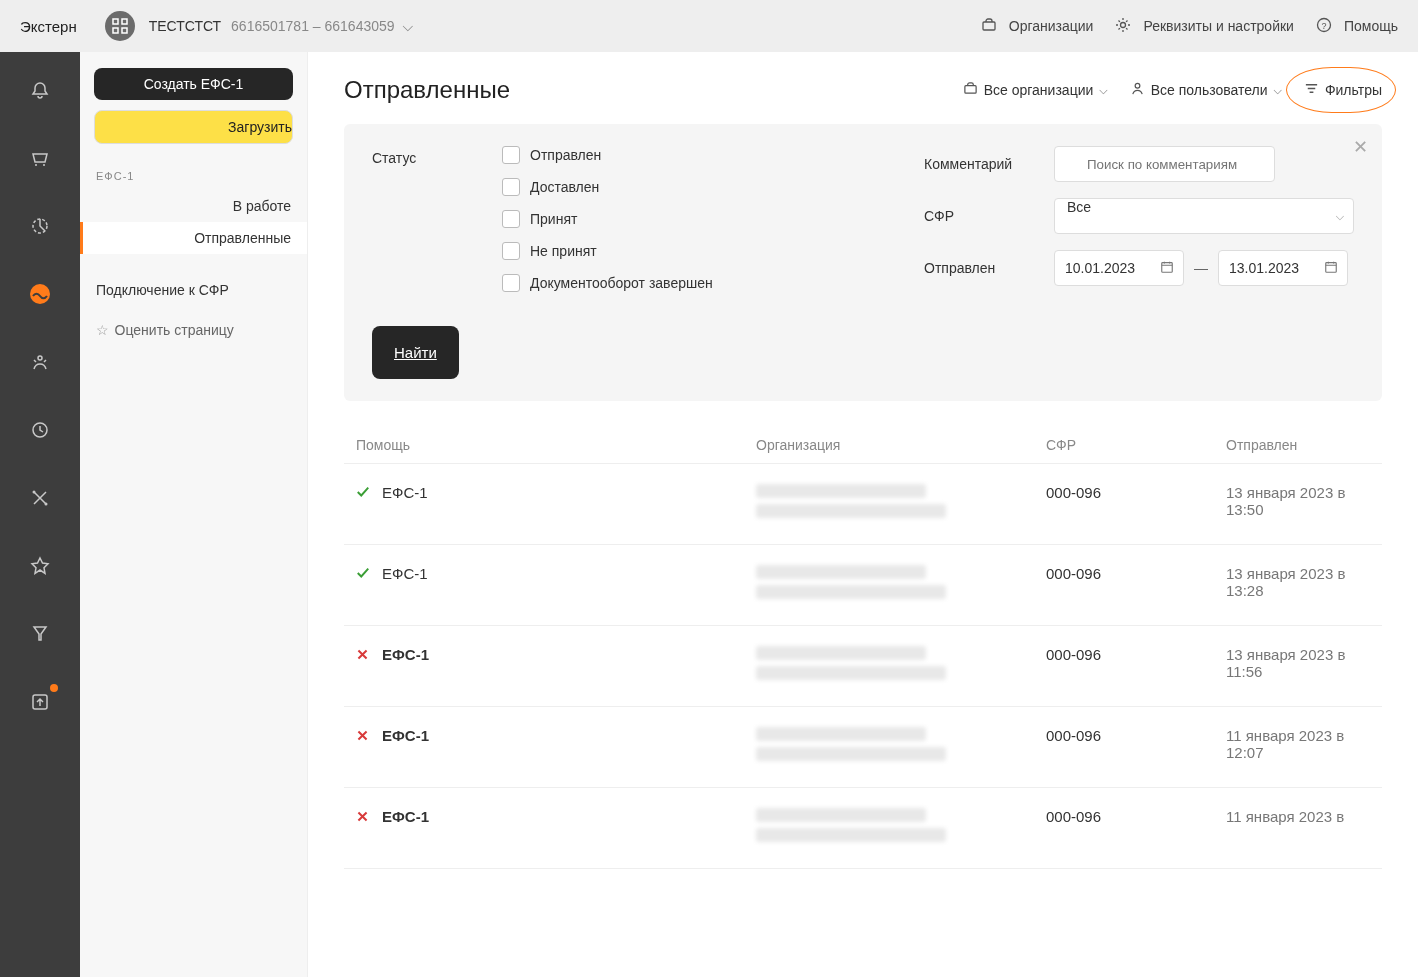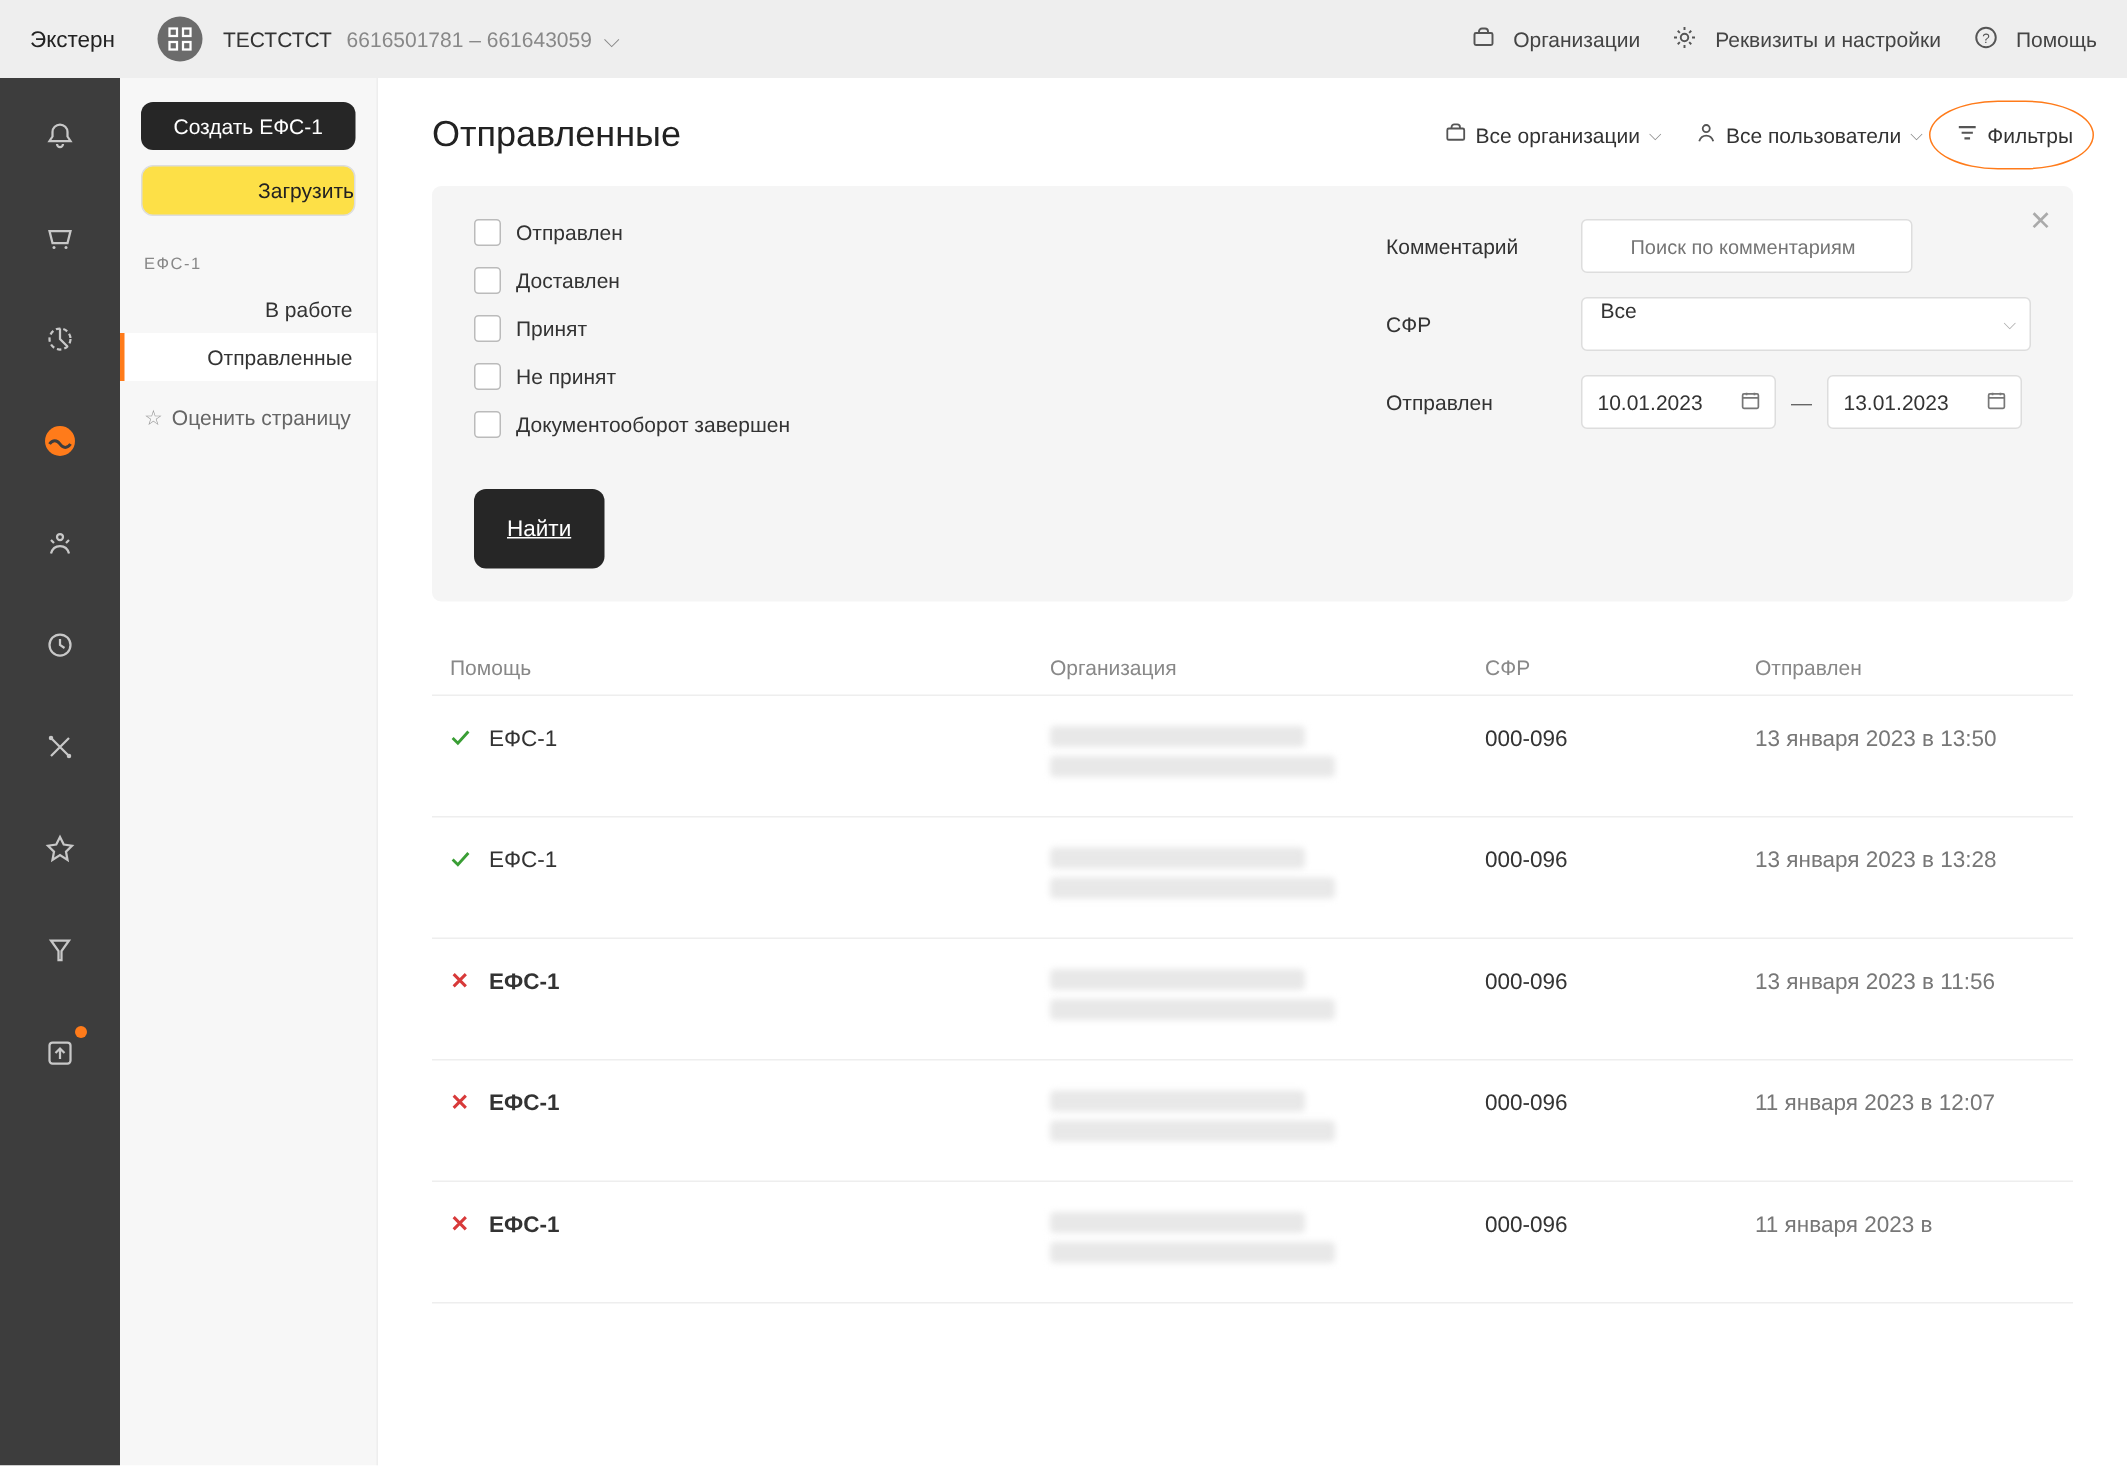--- a/index.html
+++ b/index.html
@@ -12,21 +12,21 @@
 .top-spacer { flex: 1; }
 .top-link { display: flex; align-items: center; margin-left: 22px; color: #444; cursor: pointer; font-size: 14px; }
 .top-link svg, .top-link .ico { margin-right: 6px; }
 
 .layout { display: flex; height: calc(100vh - 52px); min-height: 870px; }
 .icon-rail { width: 80px; background: #3d3d3d; display: flex; flex-direction: column; align-items: center; padding-top: 18px; gap: 28px; }
 .rail-item { width: 40px; height: 40px; display: flex; align-items: center; justify-content: center; color: #c8c8c8; cursor: pointer; position: relative; }
 .rail-item.active { color: #ff7b1a; }
 .rail-badge { position: absolute; top: 2px; right: 2px; width: 8px; height: 8px; background: #ff7b1a; border-radius: 50%; }
 
-.sidebar { width: 172px; background: #f7f7f7; padding: 16px 0; border-right: 1px solid #eee; }
+.sidebar { width: 228px; background: #f7f7f7; padding: 16px 0; border-right: 1px solid #eee; }
 .side-btn { display: block; margin: 0 14px 10px; padding: 8px 0; text-align: center; border-radius: 8px; font-size: 14px; cursor: pointer; }
 .side-btn.primary { background: #262626; color: #fff; }
 .side-btn.secondary { background: #fde047; color: #222; border: 1px solid #ddd; text-align: right; }
 .side-section-title { font-size: 11px; color: #888; letter-spacing: 1px; padding: 16px 16px 8px; }
 .side-link { padding: 8px 16px; font-size: 14px; color: #333; cursor: pointer; border-left: 3px solid transparent; text-align: right; }
 .side-link.active { background: #fff; border-left: 3px solid #ff7b1a; font-weight: 500; }
 .side-sublink { padding: 8px 16px; margin-top: 20px; color: #333; cursor: pointer; font-size: 14px; }
 .rate-link { padding: 8px 16px; margin-top: 8px; color: #666; font-size: 14px; display: flex; align-items: center; cursor: pointer; }
 .rate-link .star { margin-right: 6px; color: #999; }
 
@@ -193,20 +193,21 @@
       <span class="rail-badge"></span>
     </div>
   </div>
 
   <div class="sidebar">
     <div class="side-btn primary">Создать ЕФС-1</div>
     <div class="side-btn secondary">Загрузить</div>
     <div class="side-section-title">ЕФС-1</div>
     <div class="side-link">В работе</div>
     <div class="side-link active">Отправленные</div>
+    <div class="side-sublink">Подключение к СФР</div>
     <div class="rate-link">
       <span class="star">☆</span>
       <span>Оценить страницу</span>
     </div>
   </div>
 
   <div class="main">
     <div class="main-header">
       <div class="page-title">Отправленные</div>
       <div class="hdr-spacer"></div>
@@ -232,20 +233,21 @@
             </svg></span>
         <span>Фильтры</span>
         <span class="filters-circle"></span>
       </div>
     </div>
 
     <div class="filter-panel">
       <div class="panel-close">✕</div>
       <div class="filter-row">
         <div class="filter-left">
+          <div class="f-label">Статус</div>
           <div class="f-checks">
             <label class="f-check">
                 <span class="box"></span>
                 <span>Отправлен</span>
               </label>
             <label class="f-check">
                 <span class="box"></span>
                 <span>Доставлен</span>
               </label>
             <label class="f-check">

